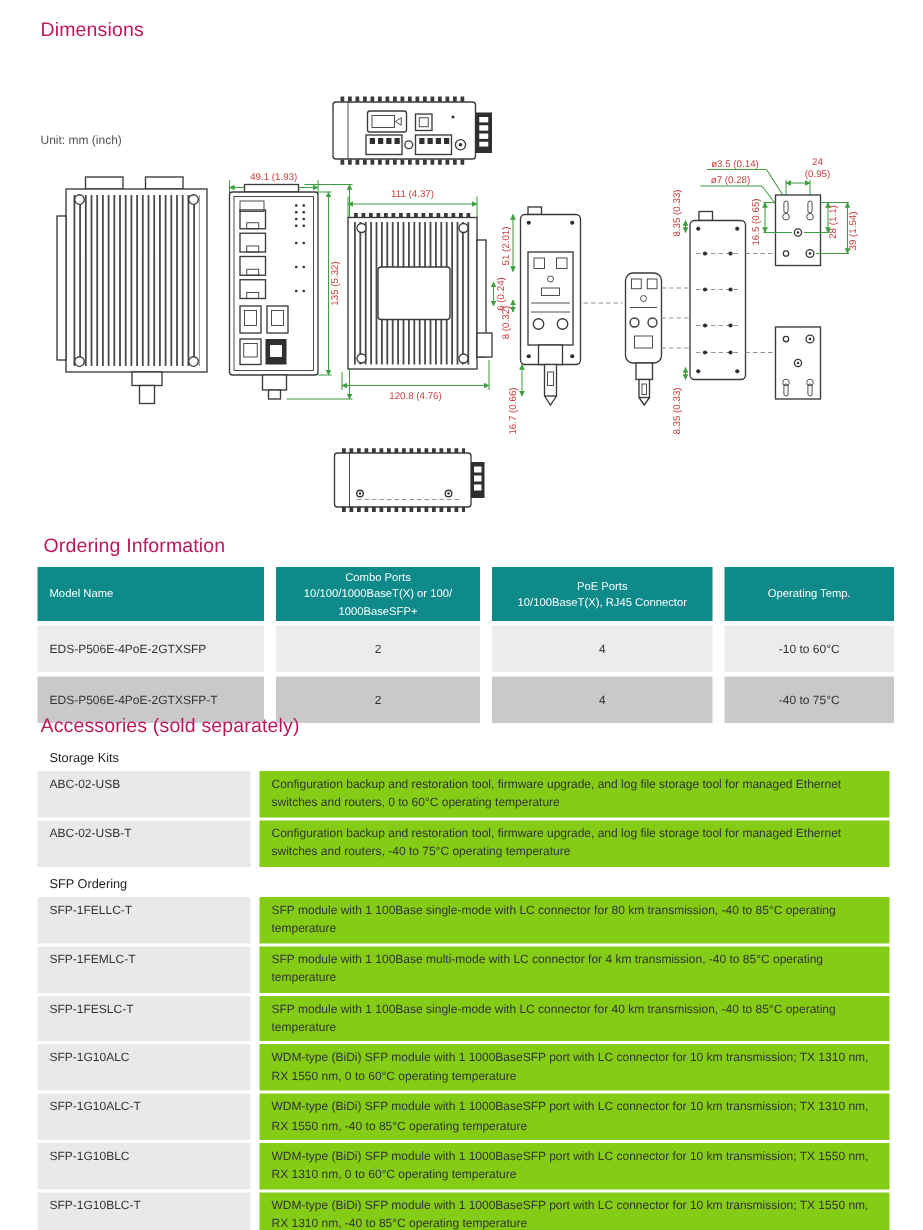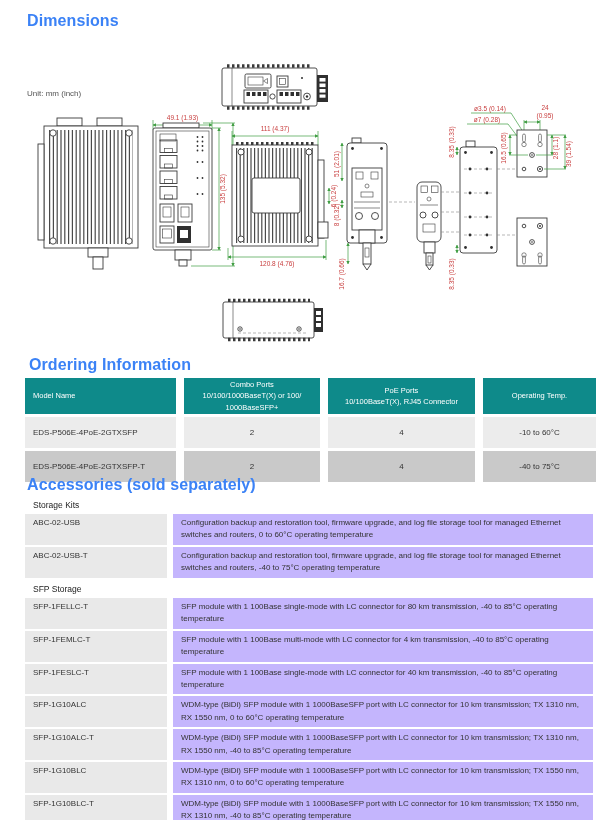--- a/index.html
+++ b/index.html
@@ -2,38 +2,38 @@
 <html><head>
 <meta charset="utf-8">
 <style>
   html,body{margin:0;padding:0;}
   body{
     width:615px;height:820px;position:relative;background:#ffffff;
     font-family:"Liberation Sans","DejaVu Sans",sans-serif;color:#333;
     overflow:hidden;
   }
   .abs{position:absolute;}
-  .sec-head{font-size:16px;font-weight:bold;color:#3b82f6;letter-spacing:.1px;}
+  .sec-head{font-size:13px;font-weight:normal;color:#be185d;letter-spacing:.1px;}
   .unit-label{font-size:8px;color:#555;margin-top:40px;}
   .sub-label{font-size:8.5px;color:#222;}
 
   
   .ord-table{display:grid;grid-template-columns:151px 136px 147px 113px;column-gap:8px;row-gap:3px;width:571px;}
   .ord-th{background:#0e8a8a;color:#fff;font-size:7.5px;line-height:1.5;height:36px;
     display:flex;align-items:center;justify-content:center;text-align:center;white-space:pre-line;padding:0 4px;box-sizing:border-box;}
   .ord-th.first{justify-content:flex-start;text-align:left;padding-left:8px;}
   .ord-td{font-size:8px;height:31px;display:flex;align-items:center;justify-content:center;box-sizing:border-box;}
   .ord-td.model{justify-content:flex-start;padding-left:8px;}
   .row-a .ord-td{background:#ececec;}
   .row-b .ord-td{background:#c9c9c9;}
 
   
   .acc-table{display:grid;grid-template-columns:142px 420px;column-gap:6px;row-gap:2px;width:461px;}
   .acc-model{background:#e9e9e9;font-size:8px;padding:4px 8px 3px 8px;box-sizing:border-box;}
-  .acc-desc{background:#c4b5fd;font-size:8px;line-height:1.55;padding:3px 8px;box-sizing:border-box;min-height:27px;}
+  .acc-desc{background:#84cc16;font-size:8px;line-height:1.55;padding:3px 8px;box-sizing:border-box;min-height:27px;}
 
   
   .ln{stroke:#3a3a3a;stroke-width:0.9;fill:none;}
   .lnt{stroke:#3a3a3a;stroke-width:0.6;fill:none;}
   .wfill{fill:#ffffff;}
   .dk{fill:#2f2f2f;stroke:none;}
   .dot{fill:#2f2f2f;}
   .fin{stroke:#4a4a4a;}
   .rib{stroke:#3a3a3a;}
   .dim{stroke:#3f9d42;stroke-width:0.7;fill:none;}
@@ -339,21 +339,21 @@
 <div class="abs sec-head" style="left:27px;top:476px;">Accessories (sold separately)</div>
 
 <div class="abs sub-label" style="left:33px;top:500px;">Storage Kits</div>
 <div class="abs acc-table" style="left:25px;top:514px;">
   <div class="acc-model">ABC-02-USB</div>
   <div class="acc-desc">Configuration backup and restoration tool, firmware upgrade, and log file storage tool for managed Ethernet switches and routers, 0 to 60°C operating temperature</div>
   <div class="acc-model">ABC-02-USB-T</div>
   <div class="acc-desc">Configuration backup and restoration tool, firmware upgrade, and log file storage tool for managed Ethernet switches and routers, -40 to 75°C operating temperature</div>
 </div>
 
-<div class="abs sub-label" style="left:33px;top:584px;">SFP Storage</div>
+<div class="abs sub-label" style="left:33px;top:584px;">SFP Ordering</div>
 <div class="abs acc-table" style="left:25px;top:598px;">
   <div class="acc-model">SFP-1FELLC-T</div>
   <div class="acc-desc">SFP module with 1 100Base single-mode with LC connector for 80 km transmission, -40 to 85°C operating temperature</div>
   <div class="acc-model">SFP-1FEMLC-T</div>
   <div class="acc-desc">SFP module with 1 100Base multi-mode with LC connector for 4 km transmission, -40 to 85°C operating temperature</div>
   <div class="acc-model">SFP-1FESLC-T</div>
   <div class="acc-desc">SFP module with 1 100Base single-mode with LC connector for 40 km transmission, -40 to 85°C operating temperature</div>
   <div class="acc-model">SFP-1G10ALC</div>
   <div class="acc-desc">WDM-type (BiDi) SFP module with 1 1000BaseSFP port with LC connector for 10 km transmission; TX 1310 nm, RX 1550 nm, 0 to 60°C operating temperature</div>
   <div class="acc-model">SFP-1G10ALC-T</div>

